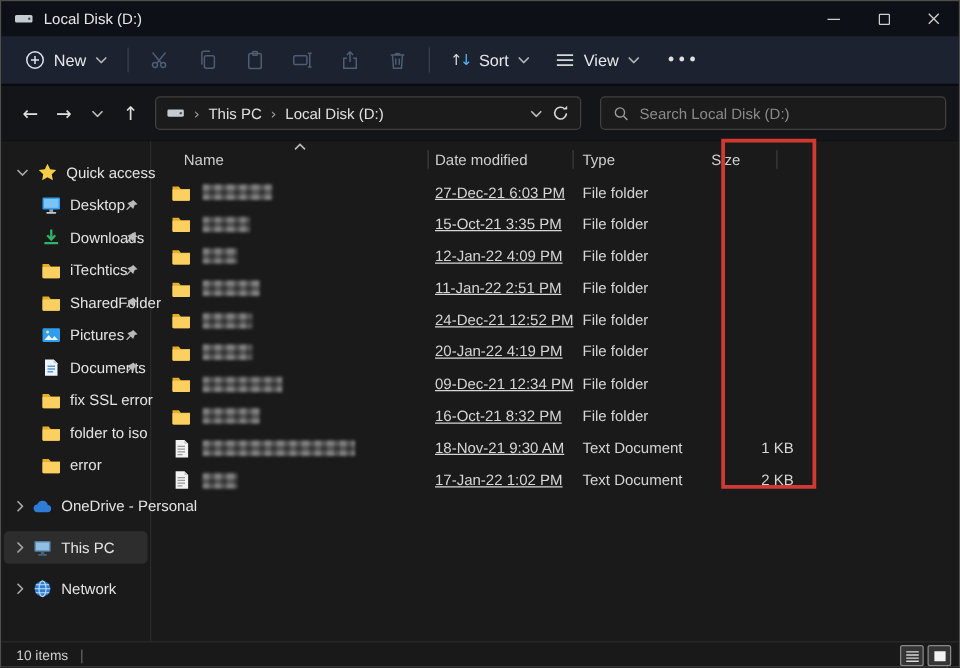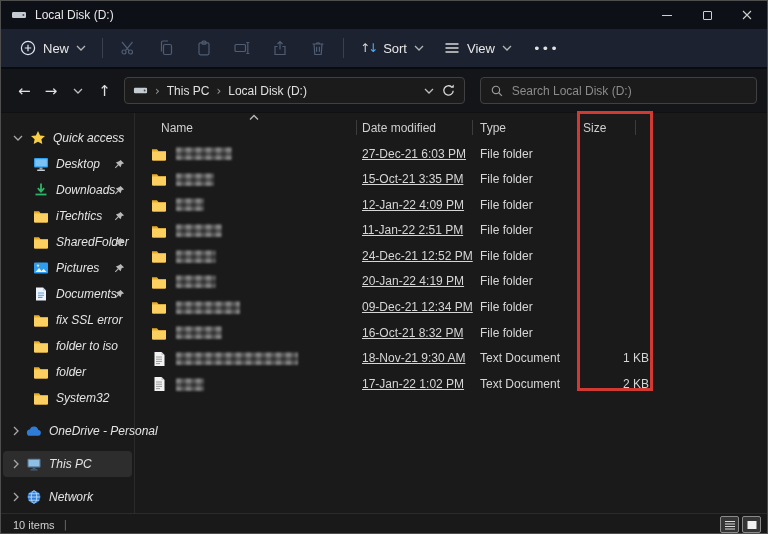--- a/index.html
+++ b/index.html
@@ -34,21 +34,21 @@
   .addrbox { margin-left: 6px; width: 344px; height: 27px; background: #1b1b1b; border: 1px solid #404040;
              border-radius: 4px; display: flex; align-items: center; padding: 0 8px; gap: 7px; }
   .addrbox .crumb { color: #e0e0e0; font-size: 12px; }
   .addrbox .crumb-sep { color: #9a9a9a; font-size: 12px; }
   .addrbox .spacer { flex: 1; }
   .searchbox { margin-left: 15px; width: 280px; height: 27px; background: #1b1b1b; border: 1px solid #404040;
                border-radius: 4px; display: flex; align-items: center; padding: 0 9px; gap: 8px; }
   .searchbox .ph { color: #8b8b8b; font-size: 12px; }
   
   .bodyrow { display: flex; height: 400px; background: #1a1a1a; }
-  .sidebar { width: 134px; border-right: 1px solid #2b2b2b; padding-top: 12px; position: relative; flex: none; font-style: italic; }
+  .sidebar { width: 120px; border-right: 1px solid #2b2b2b; padding-top: 12px; position: relative; flex: none; }
   .sb-item { height: 26px; display: flex; align-items: center; gap: 7px; padding-left: 10px; position: relative;
              margin: 0 2px; border-radius: 4px; color: #e4e4e4; font-size: 12px; white-space: nowrap; }
   .sb-item.child { padding-left: 30px; }
   .sb-item.tree { margin-top: 7px; }
   .sb-item.selected { background: #2d2d2d; }
   .sb-chev { width: 10px; height: 10px; flex: none; }
   .sb-ico { width: 16px; height: 16px; flex: none; }
   .sb-pin { position: absolute; right: 7px; width: 11px; height: 11px; }
   
   .content { position: relative; flex: 1; }
@@ -414,27 +414,21 @@
       <div class="sb-item child">
         <svg class="sb-ico">
             <use href="#i-folder"></use>
           </svg>
         <span>folder to iso</span>
       </div>
       <div class="sb-item child">
         <svg class="sb-ico">
             <use href="#i-folder"></use>
           </svg>
-        <span>folder</span>
-      </div>
-      <div class="sb-item child">
-        <svg class="sb-ico">
-            <use href="#i-folder"></use>
-          </svg>
-        <span>System32</span>
+        <span>error</span>
       </div>
       <div class="sb-item tree">
         <svg class="sb-chev" style="width:6px;color:#a8a8a8">
             <use href="#i-chevR"></use>
           </svg>
         <svg class="sb-ico">
             <use href="#i-cloud"></use>
           </svg>
         <span>OneDrive - Personal</span>
       </div>

